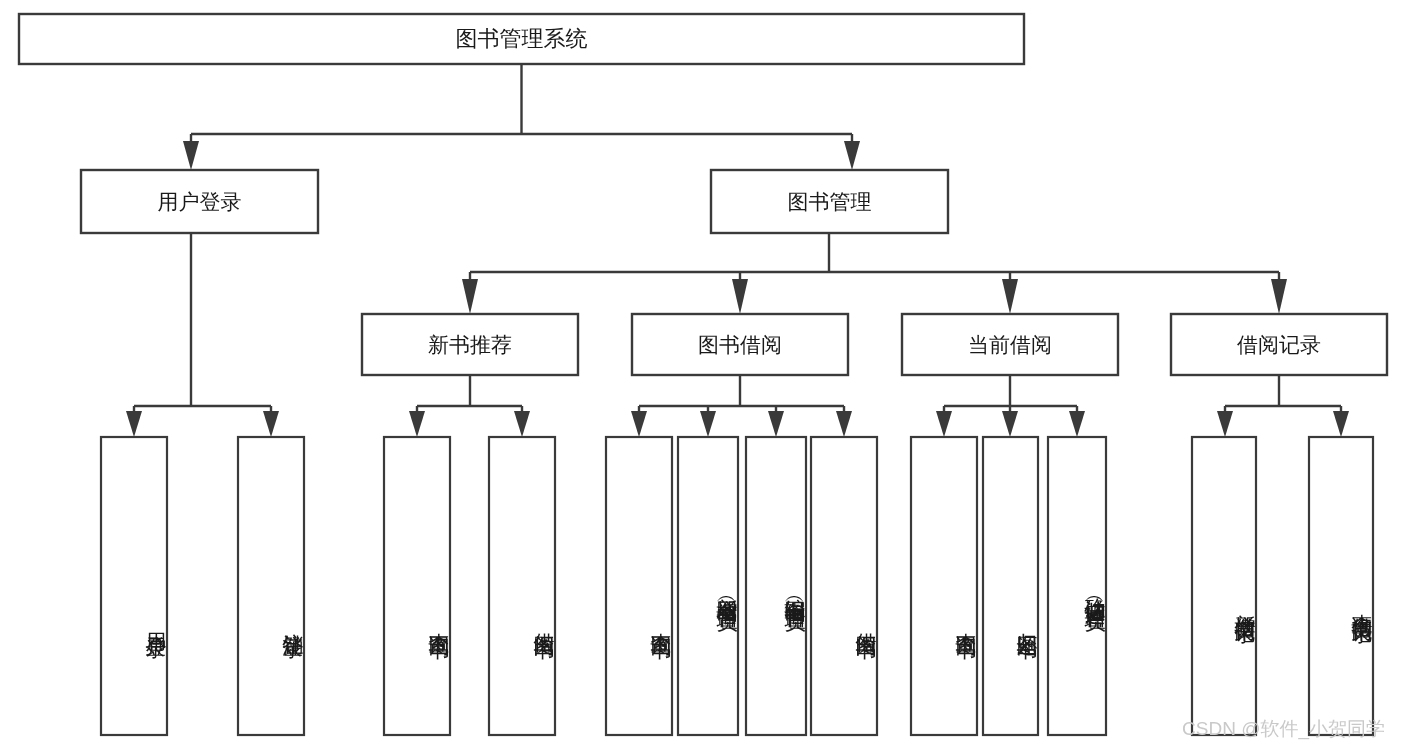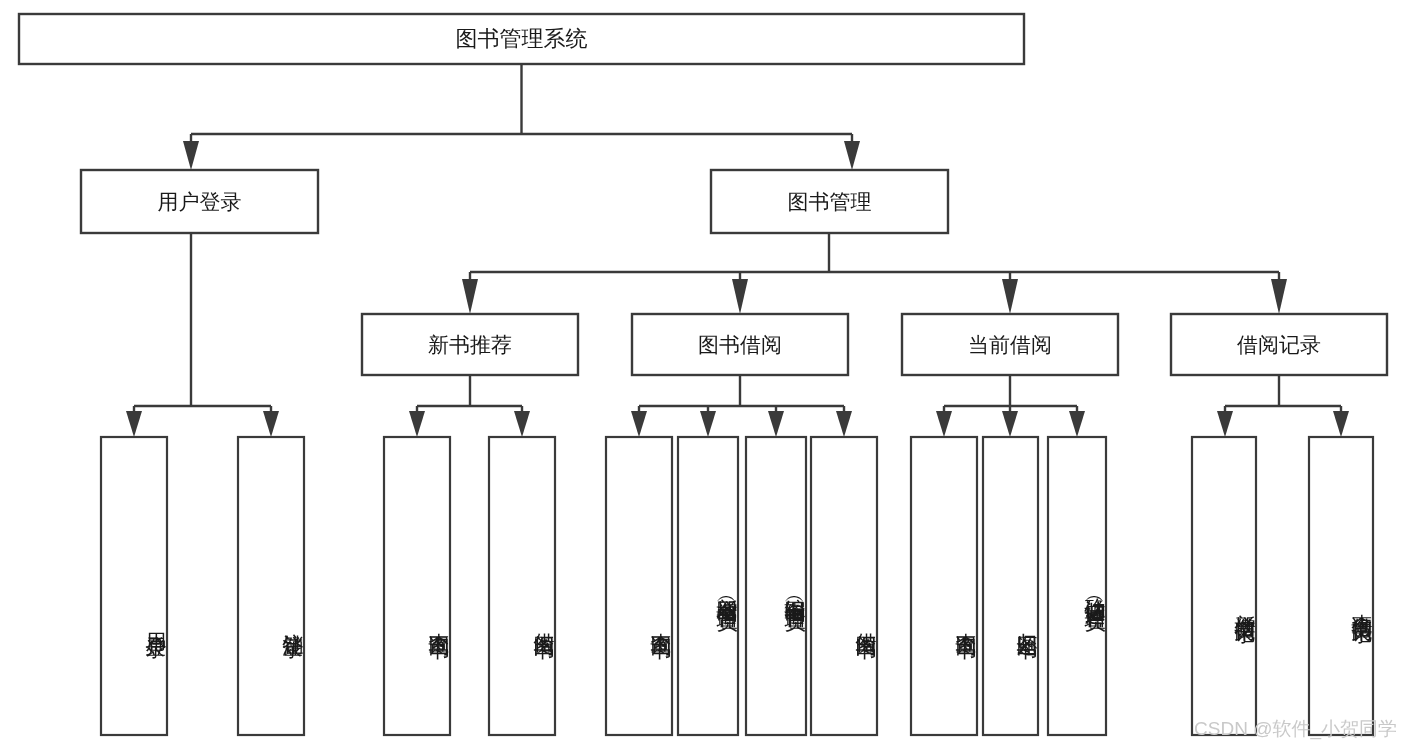--- a/index.html
+++ b/index.html
@@ -63,21 +63,21 @@
     letter-spacing: 2px;
     display: flex;
     align-items: flex-start;
     justify-content: center;
     text-align: center;
     white-space: nowrap;
     user-select: none;
   }
   .watermark {
     position: absolute;
-    right: 8px;
+    right: 20px;
     bottom: 5px;
     font-family: "Liberation Sans", "DejaVu Sans", sans-serif;
     font-size: 19px;
     color: #c9c9c9;
     white-space: nowrap;
     user-select: none;
   }
 </style>
 </head>
 <body>

